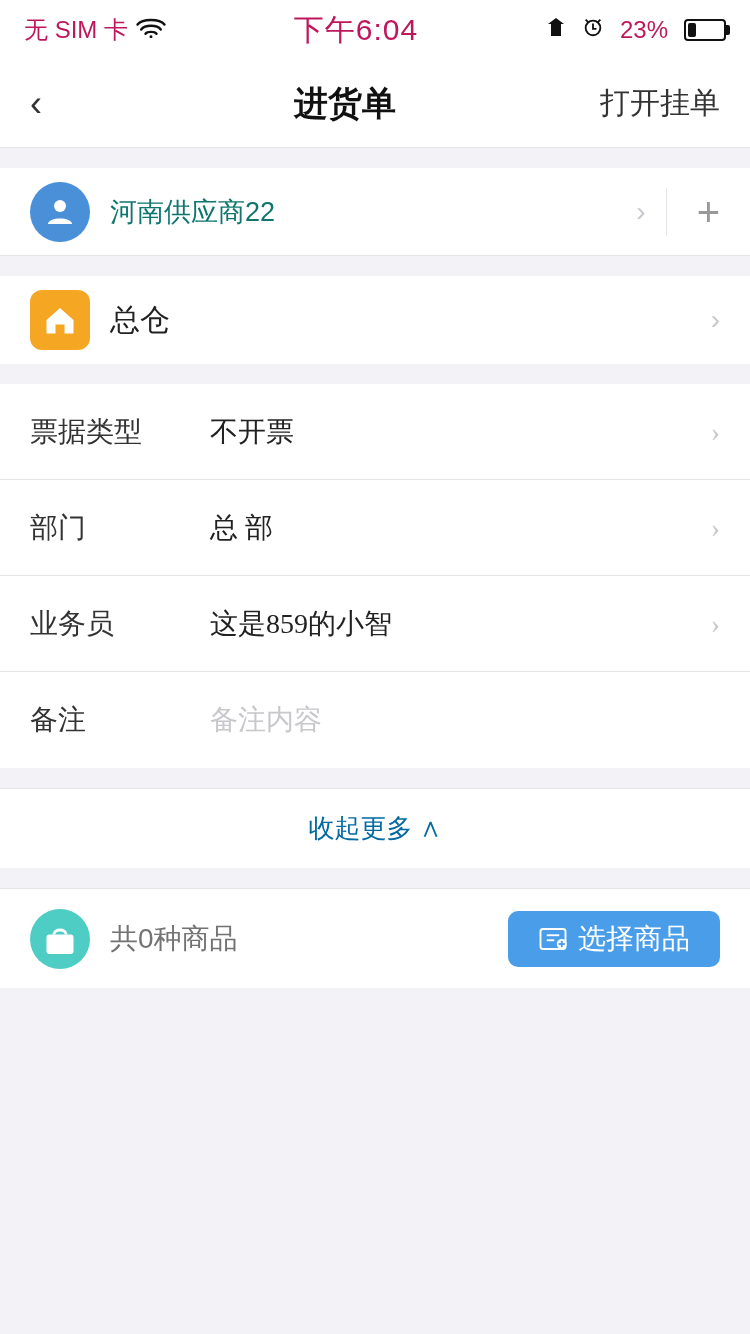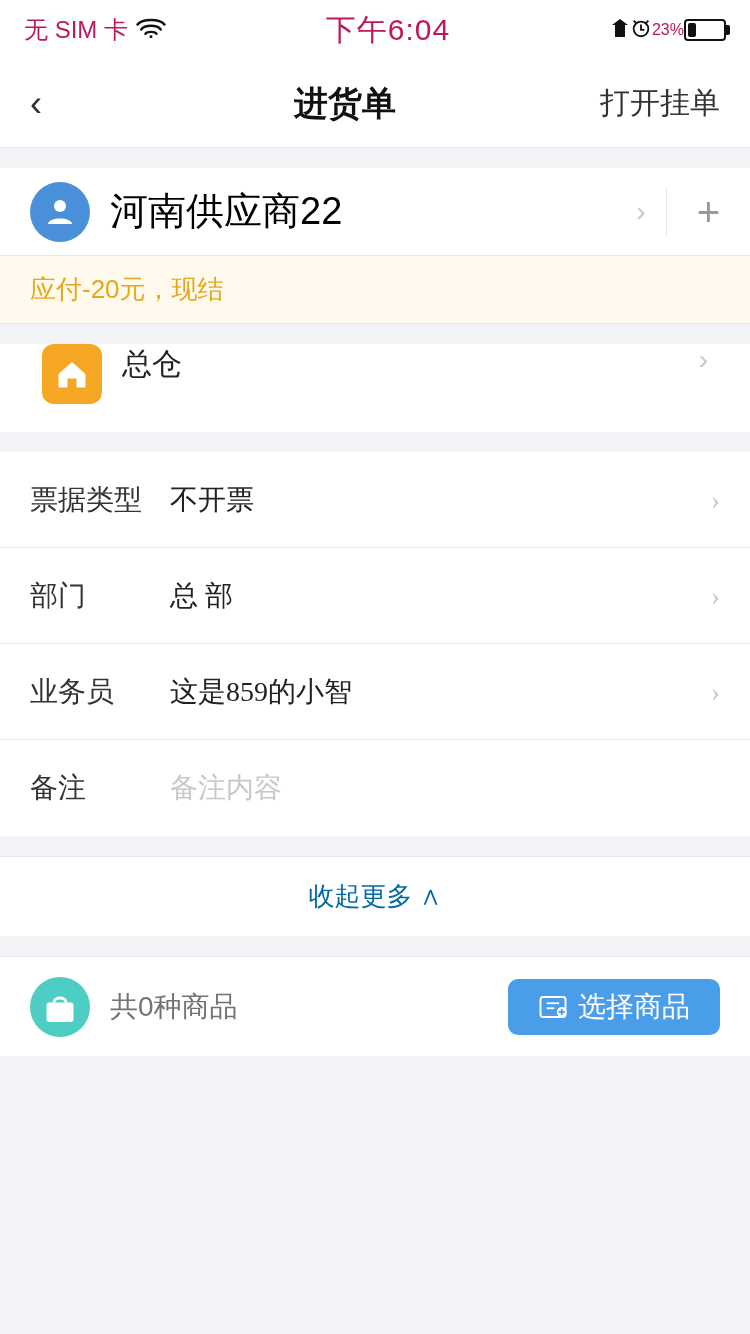--- a/index.html
+++ b/index.html
@@ -32,22 +32,22 @@
       font-size: 24px;
     }
     .status-bar-center {
       font-size: 30px;
       font-weight: 500;
       letter-spacing: 1px;
     }
     .status-bar-right {
       display: flex;
       align-items: center;
-      gap: 0;
-      font-size: 16px;
+      gap: 16px;
+      font-size: 24px;
     }
     .battery-box {
       display: flex;
       align-items: center;
       gap: 4px;
     }
     .battery-outline {
       width: 42px;
       height: 22px;
       border: 2px solid #111;
@@ -135,22 +135,22 @@
       margin-right: 20px;
       flex-shrink: 0;
     }
     .supplier-avatar svg {
       width: 36px;
       height: 36px;
       fill: #fff;
     }
     .supplier-name {
       flex: 1;
-      font-size: 38px;
-      color: #000000;
+      font-size: 27px;
+      color: #0f766e;
     }
     .chevron-right {
       color: #c7c7cc;
       font-size: 28px;
       margin-right: 20px;
     }
     .divider-vertical {
       width: 1px;
       height: 48px;
       background: #e5e5ea;
@@ -168,22 +168,22 @@
       background: #fff9ee;
       padding: 16px 30px;
       font-size: 26px;
       color: #e6a817;
       border-bottom: 1px solid #e5e5ea;
     }
 
     
     .warehouse-row {
       display: flex;
-      align-items: flex-start;
-      padding: 0 42px;
+      align-items: center;
+      padding: 0 30px;
       height: 88px;
       background: #fff;
     }
     .warehouse-icon {
       width: 60px;
       height: 60px;
       border-radius: 12px;
       background: #f5a623;
       display: flex;
       align-items: center;
@@ -222,20 +222,21 @@
     .form-label {
       width: 140px;
       font-size: 28px;
       color: #333;
       flex-shrink: 0;
     }
     .form-value {
       flex: 1;
       font-size: 28px;
       color: #222;
+      margin-left: 40px;
     }
     .form-value.placeholder {
       color: #c7c7cc;
     }
     .form-chevron {
       color: #c7c7cc;
       font-size: 28px;
     }
 
     
@@ -368,23 +369,20 @@
       <svg viewBox="0 0 24 24" fill="white">
         <circle cx="12" cy="8" r="4"></circle>
         <path d="M4 20 C4 15 20 15 20 20"></path>
       </svg>
     </div>
     <span class="supplier-name">河南供应商22</span>
     <span class="chevron-right">›</span>
     <div class="divider-vertical"></div>
     <span class="add-btn">+</span>
   </div>
-  <div class="notice-bar">
-    <span>应付-20元，现结</span>
-  </div>
 </div>
 
 <div class="section-gap"></div>
 
 <div class="card">
   <div class="warehouse-row">
     <div class="warehouse-icon">
 
       <svg viewBox="0 0 24 24" fill="white">
         <path d="M3 12 L12 4 L21 12 L21 21 L15 21 L15 15 L9 15 L9 21 L3 21 Z"></path>

